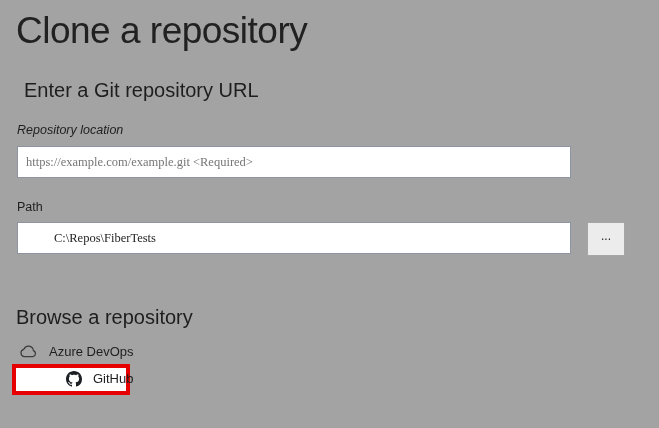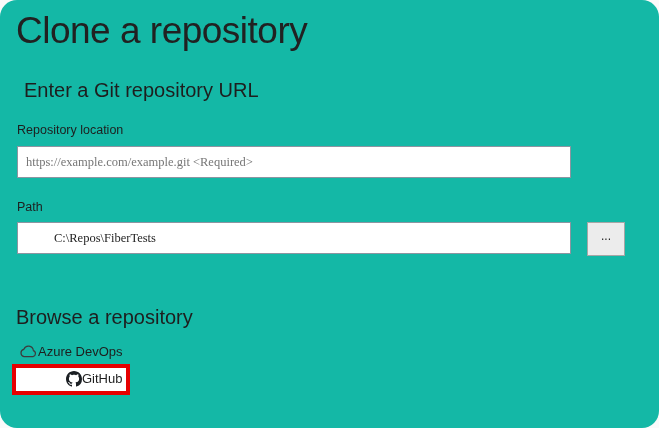--- a/index.html
+++ b/index.html
@@ -5,23 +5,22 @@
   html, body {
     margin: 0;
     padding: 0;
     background: #fafafa;
     font-family: "Liberation Sans", "DejaVu Sans", sans-serif;
   }
   .page {
     position: relative;
     width: 659px;
     height: 428px;
-    background: #14b8a6;
+    background: #a3a3a3;
     overflow: hidden;
-    border-radius: 17px;
   }
   .abs { position: absolute; }
 
   .page-title {
     left: 16px;
     top: 11px;
     font-size: 37px;
     font-weight: 300;
     letter-spacing: -0.5px;
     color: #212121;
@@ -35,21 +34,21 @@
     white-space: nowrap;
   }
   .heading-url  { left: 24px; top: 79px; }
   .heading-browse { left: 16px; top: 306px; }
 
   .field-label {
     font-size: 12.5px;
     color: #1e1e1e;
     white-space: nowrap;
   }
-  .label-location { left: 17px; top: 123px; }
+  .label-location { left: 17px; top: 123px; font-style: italic; }
   .label-path     { left: 17px; top: 200px; }
 
   .text-input {
     left: 17px;
     width: 554px;
     height: 32px;
     box-sizing: border-box;
     background: #ffffff;
     border: 1px solid #8c95a1;
     padding: 0 0 0 8px;
@@ -74,20 +73,21 @@
     font-size: 12px;
     color: #1e1e1e;
     line-height: 1;
     padding: 0 0 6px 0;
     cursor: pointer;
   }
 
   .provider-row {
     display: flex;
     align-items: center;
+    gap: 11px;
     cursor: pointer;
     white-space: nowrap;
   }
   .row-azure  { left: 19px; top: 343px; height: 16px; }
   .row-github { left: 19px; top: 370px; height: 17px; margin-left: 47px; }
   .provider-label {
     font-size: 13px;
     color: #1e1e1e;
   }
   .provider-icon {

